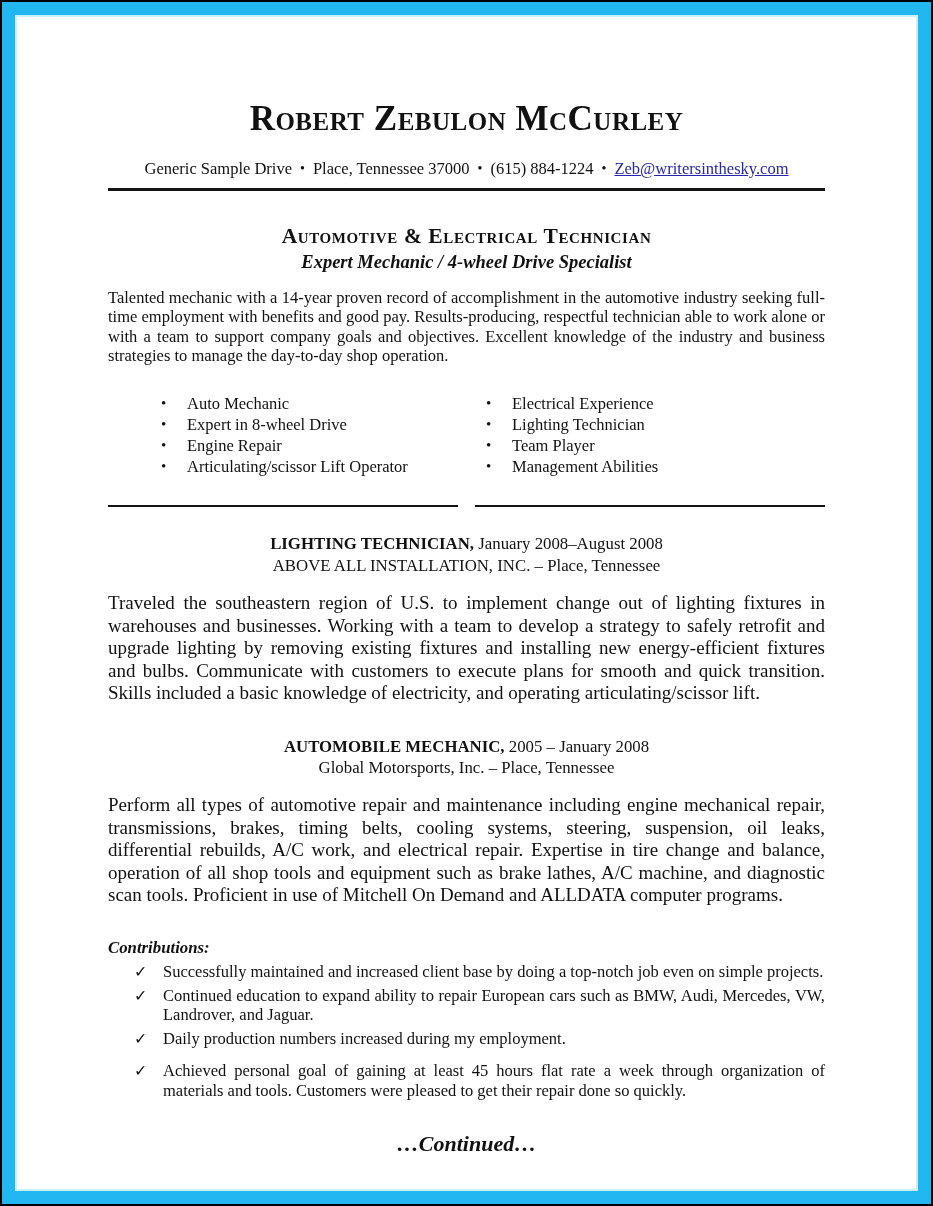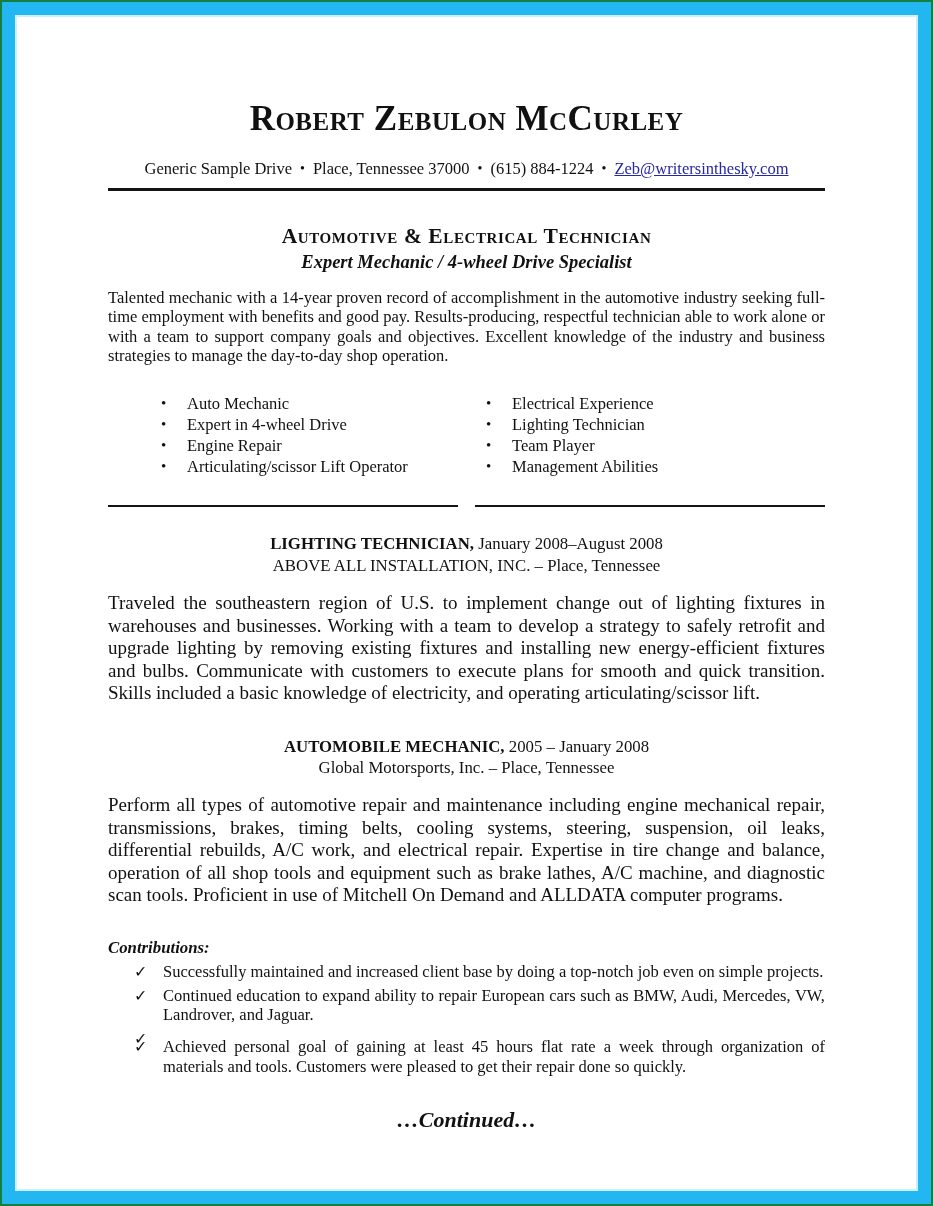--- a/index.html
+++ b/index.html
@@ -5,21 +5,21 @@
   * { margin: 0; padding: 0; box-sizing: border-box; }
   html, body { width: 933px; height: 1206px; }
   body {
     font-family: "Liberation Serif", serif;
     color: #111;
     background: #fff;
     overflow: hidden;
   }
   .frame {
     width: 933px; height: 1206px;
-    border: 2px solid #15803d;
+    border: 2px solid #000000;
     background: #22b7f0;
     padding: 13px;
   }
   .page {
     width: 100%; height: 100%;
     background: #ffffff;
     box-shadow: inset 0 0 0 2px #c9f1fd;
     padding: 86px 93px 0 93px;
   }
   
@@ -162,21 +162,21 @@
     <p class="summary">Talented mechanic with a 14-year proven record of accomplishment in the automotive industry seeking full-time employment with benefits and good pay. Results-producing, respectful technician able to work alone or with a team to support company goals and objectives. Excellent knowledge of the industry and business strategies to manage the day-to-day shop operation.</p>
 
     <div class="skills">
       <ul class="col-left">
         <li>
             <span class="bullet">•</span>
             <span>Auto Mechanic</span>
           </li>
         <li>
             <span class="bullet">•</span>
-            <span>Expert in 4-wheel Drive</span>
+            <span>Expert in 8-wheel Drive</span>
           </li>
         <li>
             <span class="bullet">•</span>
             <span>Engine Repair</span>
           </li>
         <li>
             <span class="bullet">•</span>
             <span>Articulating/scissor Lift Operator</span>
           </li>
       </ul>
@@ -214,20 +214,20 @@
     <div class="job-head job2">
       <div><span class="job-title">AUTOMOBILE MECHANIC,</span> <span>2005 – January 2008</span></div>
       <div>Global Motorsports, Inc. – Place, Tennessee</div>
     </div>
     <p class="job-desc">Perform all types of automotive repair and maintenance including engine mechanical repair, transmissions, brakes, timing belts, cooling systems, steering, suspension, oil leaks, differential rebuilds, A/C work, and electrical repair. Expertise in tire change and balance, operation of all shop tools and equipment such as brake lathes, A/C machine, and diagnostic scan tools.  Proficient in use of Mitchell On Demand and ALLDATA computer programs.</p>
 
     <div class="contrib-head">Contributions:</div>
     <ul class="checklist">
       <li><span class="check">✓</span><span>Successfully maintained and increased client base by doing a top-notch job even on simple projects.</span></li>
       <li><span class="check">✓</span><span>Continued education to expand ability to repair European cars such as BMW, Audi, Mercedes, VW, Landrover, and Jaguar.</span></li>
-      <li><span class="check">✓</span></li>
+      <li><span class="check">✓</span><span>Daily production numbers increased during my employment.</span></li>
       <li class="gap"><span class="check">✓</span><span>Achieved personal goal of gaining at least 45 hours flat rate a week through organization of materials and tools. Customers were pleased to get their repair done so quickly.</span></li>
     </ul>
 
     <div class="continued">…Continued…</div>
 
   </div>
 </div>
 
 </body></html>

